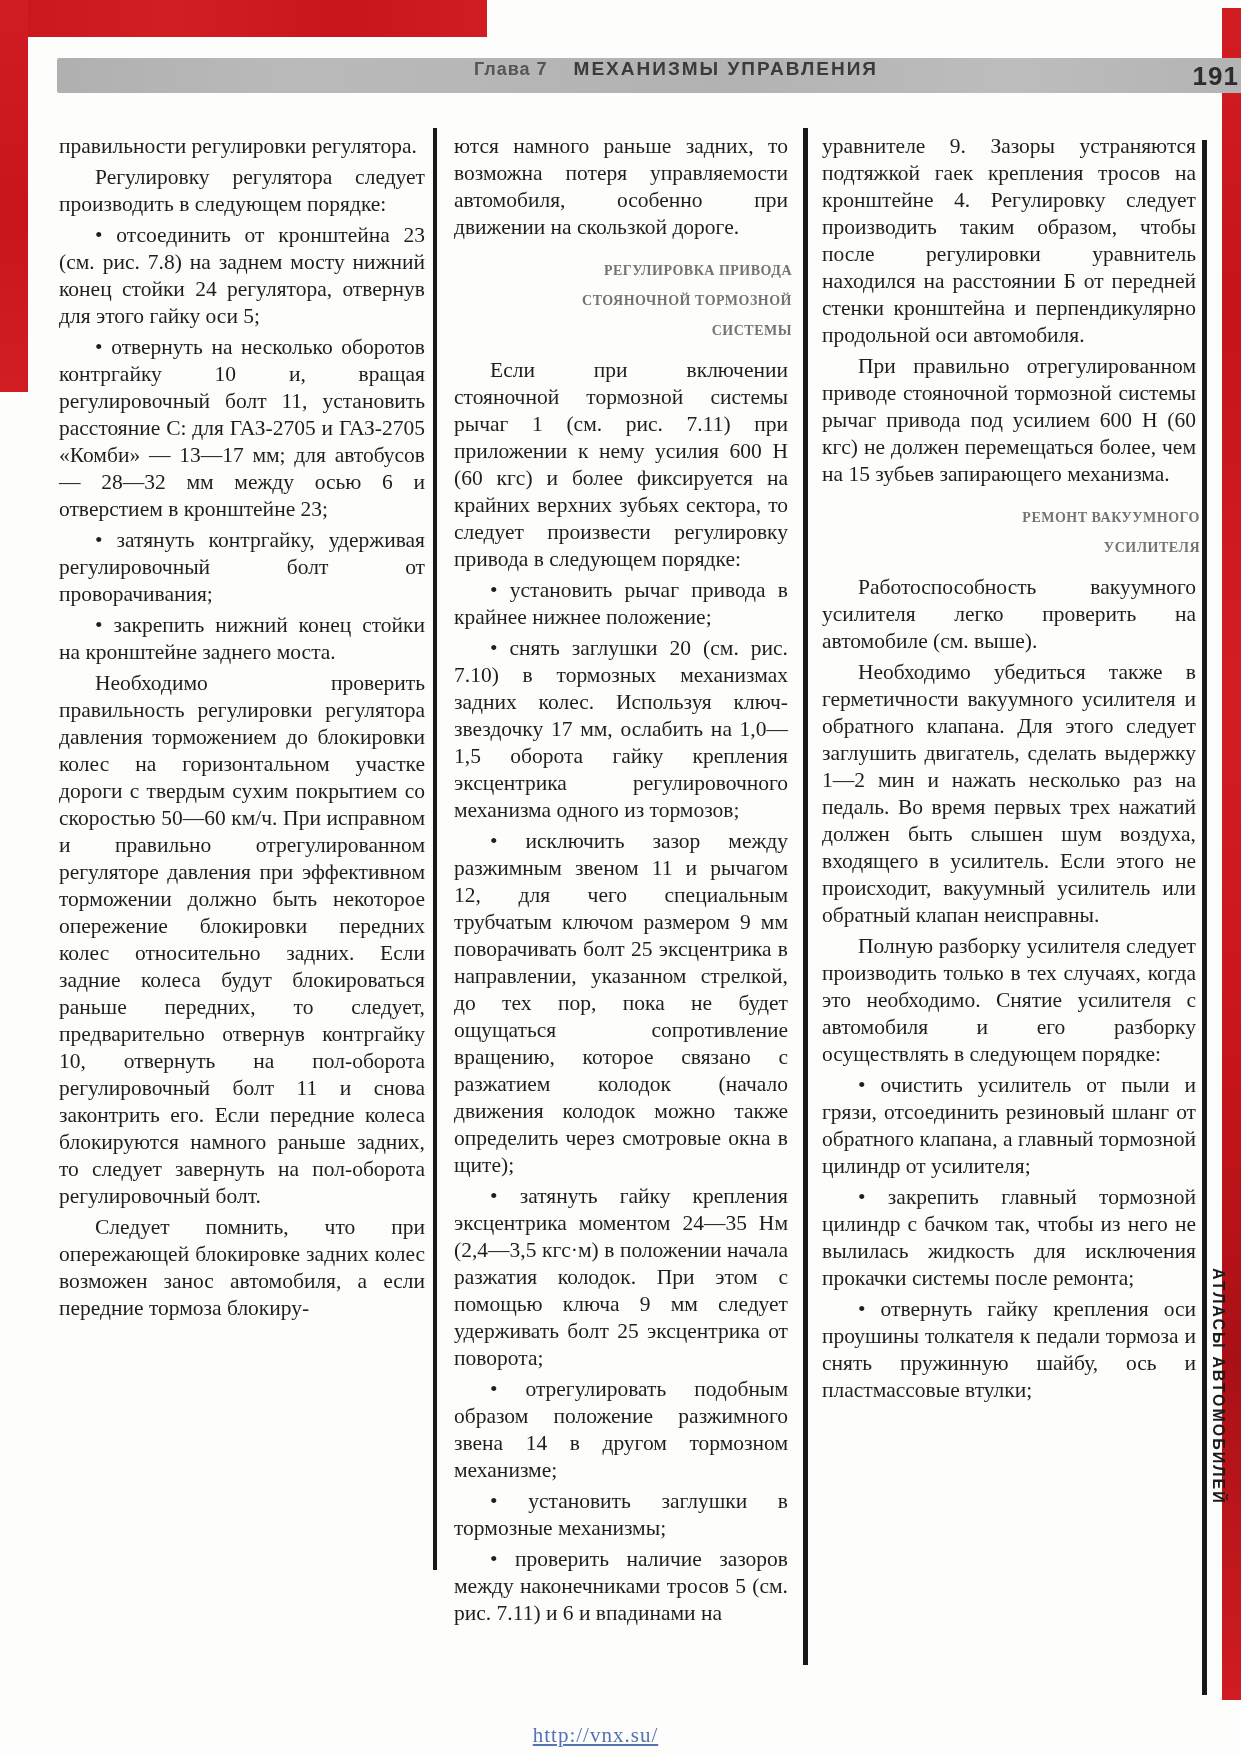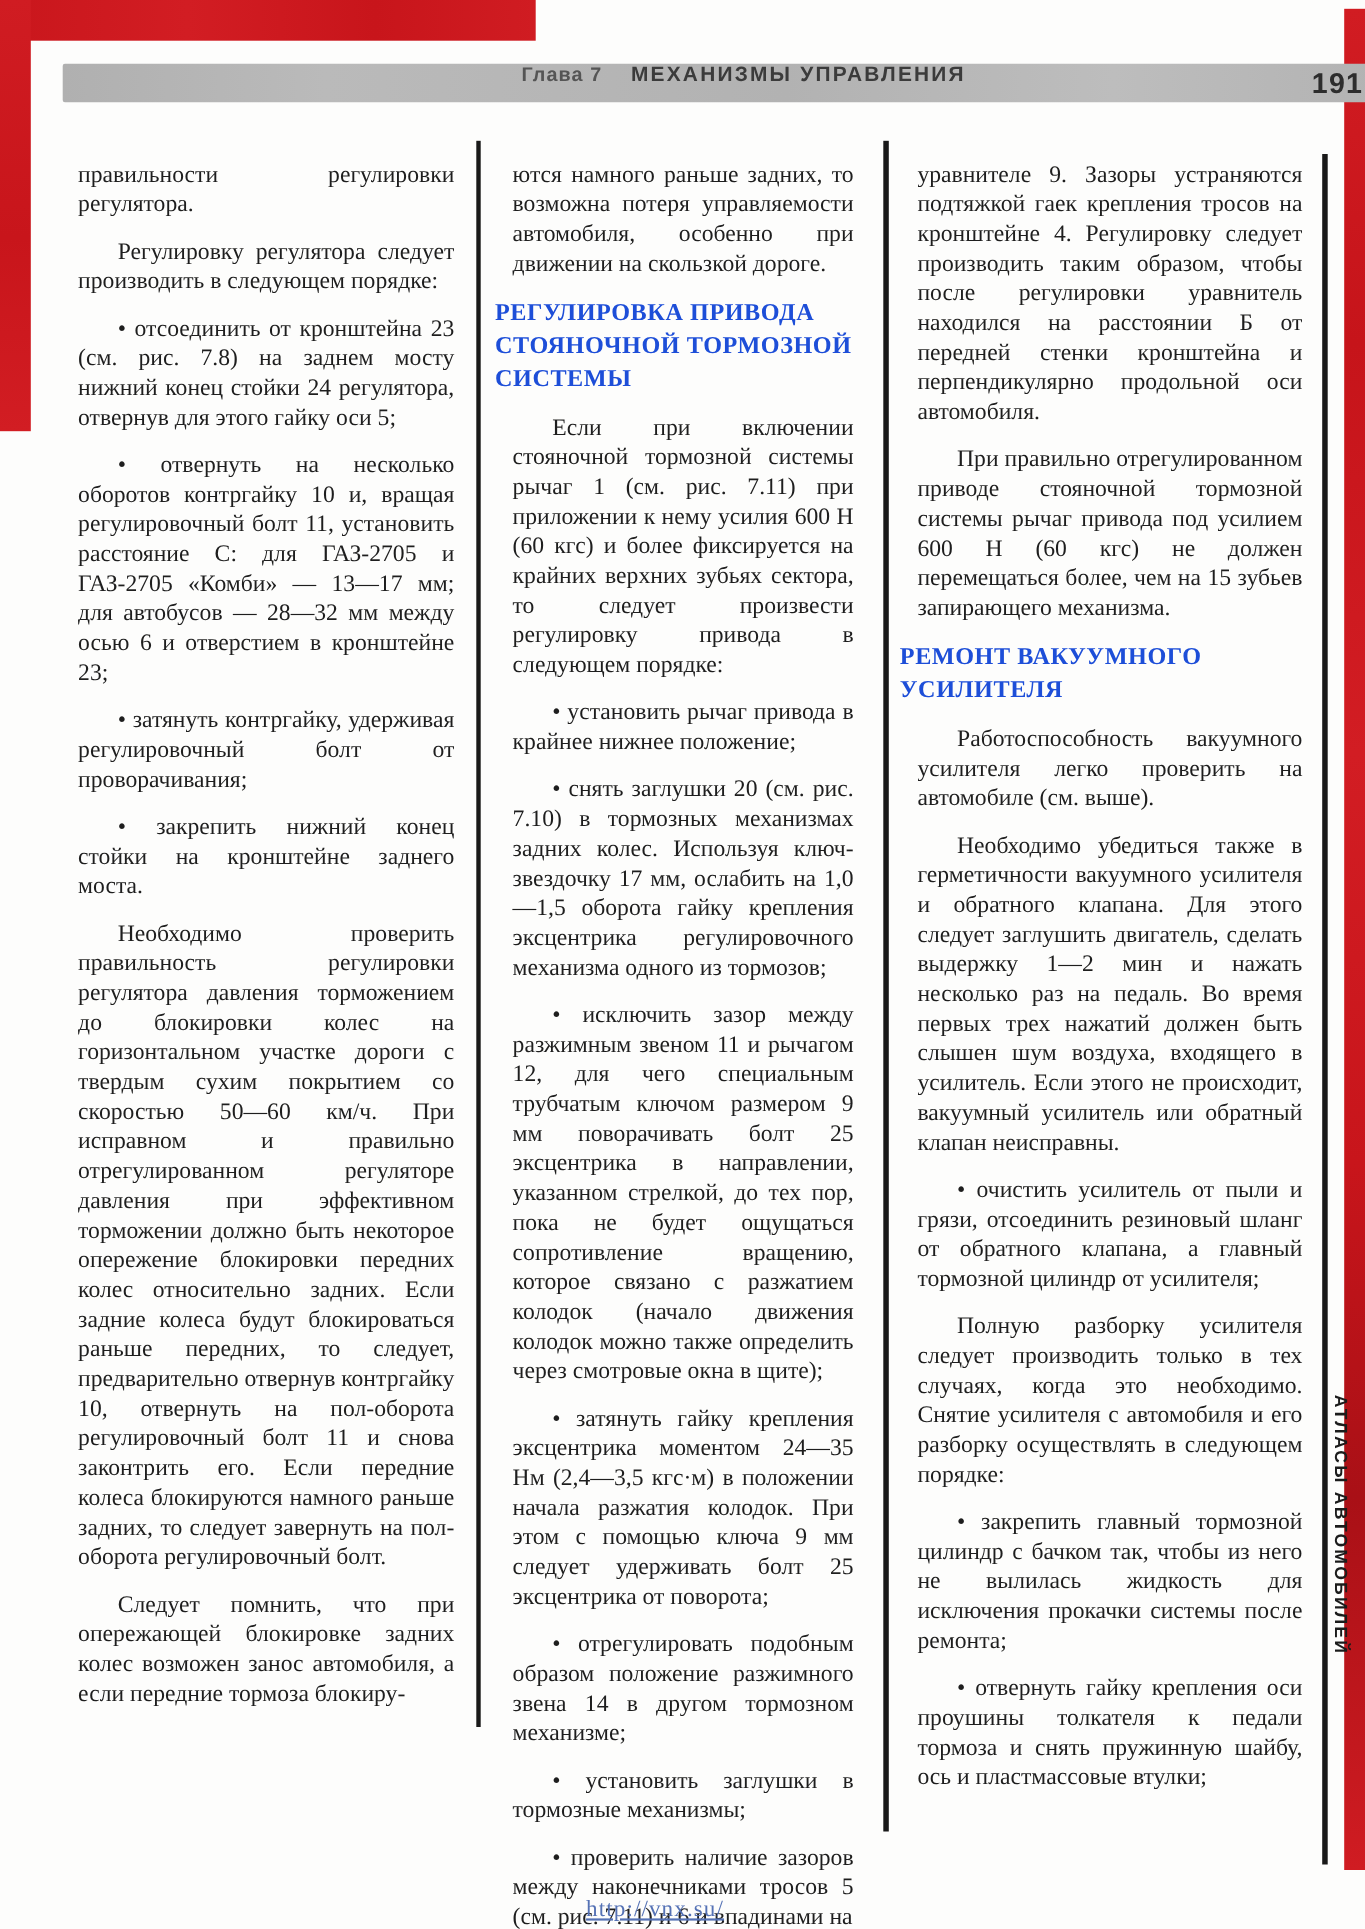--- a/index.html
+++ b/index.html
@@ -43,25 +43,25 @@
   .rule-3{left:1202px;top:140px;width:5px;height:1555px;}
   
   .col{
     position:absolute;top:129px;
     font-size:21.5px;line-height:27px;color:#1e1e1e;
     text-align:justify;
   }
   .col-1{left:55px;width:374px;}
   .col-2{left:450px;width:342px;}
   .col-3{left:818px;width:382px;}
-  .col p{margin:16px;}
+  .col p{margin:4px;}
   .col p.indent{text-indent:36px;}
   .col h2{
-    font-size:22px;line-height:30px;font-weight:bold;color:#1d4ed8;
-    margin:15px 0 11px 0;text-align:left;white-space:pre-line;
+    font-size:14px;line-height:30px;font-weight:bold;color:#737373;
+    margin:15px 0 11px 0;text-align:right;white-space:pre-line;
     letter-spacing:0.5px;
   }
   
   .margin-text{
     position:absolute;right:14px;top:1268px;height:340px;
     writing-mode:vertical-rl;
     font-family:"Liberation Sans", sans-serif;
     font-size:16px;font-weight:bold;color:#1c1c1c;letter-spacing:2px;
     white-space:nowrap;
   }
@@ -118,22 +118,22 @@
       <p class="indent">• установить заглушки в тормозные механизмы;</p>
       <p class="indent">• проверить наличие зазоров между наконечниками тросов 5 (см. рис. 7.11) и 6 и впадинами на</p>
     </div>
   <div class="col col-3">
       <p>уравнителе 9. Зазоры устраняются подтяжкой гаек крепления тросов на кронштейне 4. Регулировку следует производить таким образом, чтобы после регулировки уравнитель находился на расстоянии Б от передней стенки кронштейна и перпендикулярно продольной оси автомобиля.</p>
       <p class="indent">При правильно отрегулированном приводе стояночной тормозной системы рычаг привода под усилием 600 Н (60 кгс) не должен перемещаться более, чем на 15 зубьев запирающего механизма.</p>
       <h2>РЕМОНТ ВАКУУМНОГО
 УСИЛИТЕЛЯ</h2>
       <p class="indent">Работоспособность вакуумного усилителя легко проверить на автомобиле (см. выше).</p>
       <p class="indent">Необходимо убедиться также в герметичности вакуумного усилителя и обратного клапана. Для этого следует заглушить двигатель, сделать выдержку 1—2 мин и нажать несколько раз на педаль. Во время первых трех нажатий должен быть слышен шум воздуха, входящего в усилитель. Если этого не происходит, вакуумный усилитель или обратный клапан неисправны.</p>
+      <p class="indent">Полную разборку усилителя следует производить только в тех случаях, когда это необходимо. Снятие усилителя с автомобиля и его разборку осуществлять в следующем порядке:</p>
       <p class="indent">• очистить усилитель от пыли и грязи, отсоединить резиновый шланг от обратного клапана, а главный тормозной цилиндр от усилителя;</p>
-      <p class="indent">Полную разборку усилителя следует производить только в тех случаях, когда это необходимо. Снятие усилителя с автомобиля и его разборку осуществлять в следующем порядке:</p>
       <p class="indent">• закрепить главный тормозной цилиндр с бачком так, чтобы из него не вылилась жидкость для исключения прокачки системы после ремонта;</p>
       <p class="indent">• отвернуть гайку крепления оси проушины толкателя к педали тормоза и снять пружинную шайбу, ось и пластмассовые втулки;</p>
     </div>
 
   <div class="margin-text">АТЛАСЫ АВТОМОБИЛЕЙ</div>
 
   <div class="footer-wrap">
     <a class="footer-link" href="#">http://vnx.su/</a>
   </div>
 

